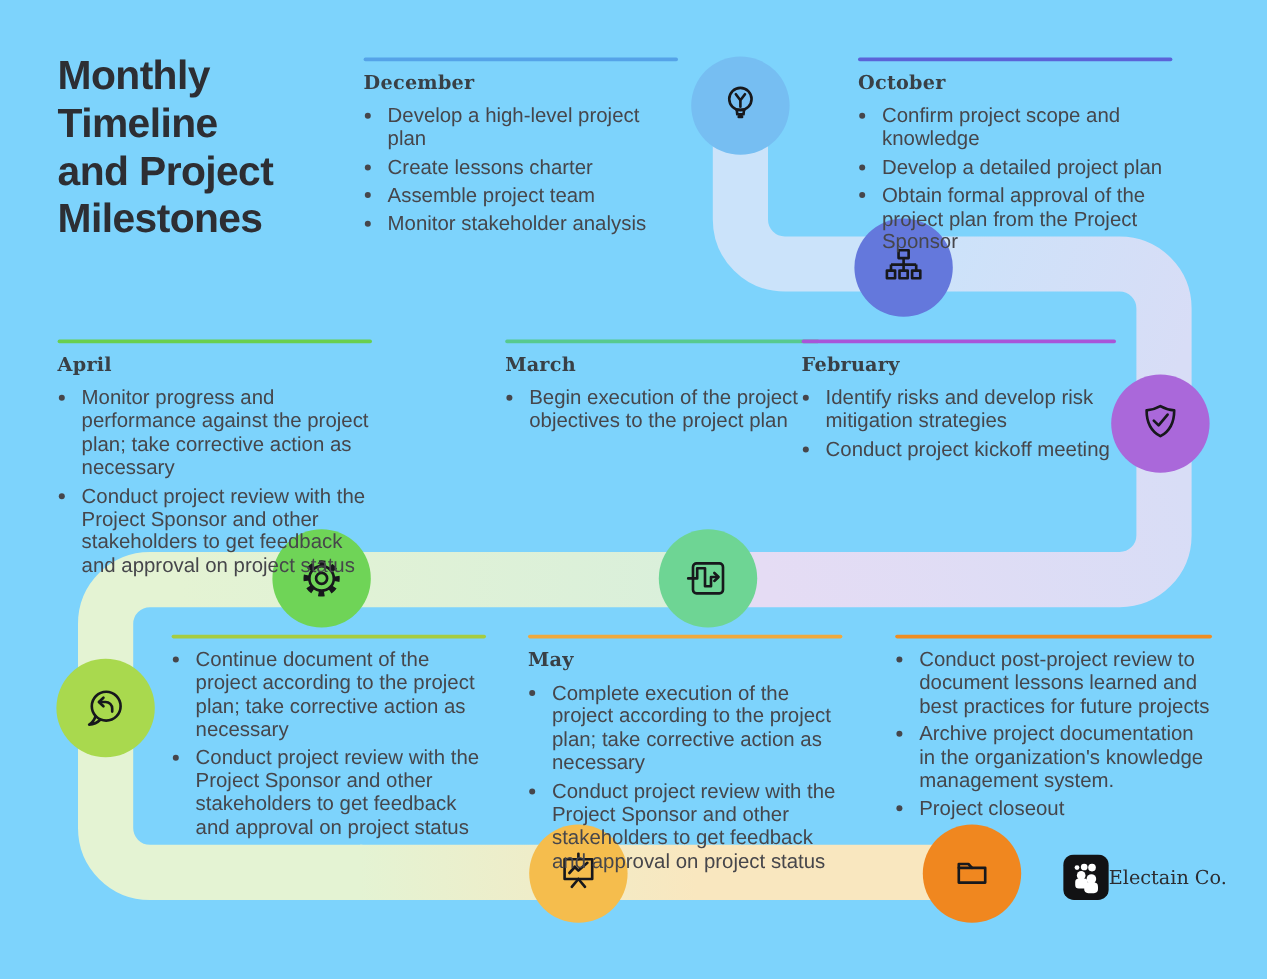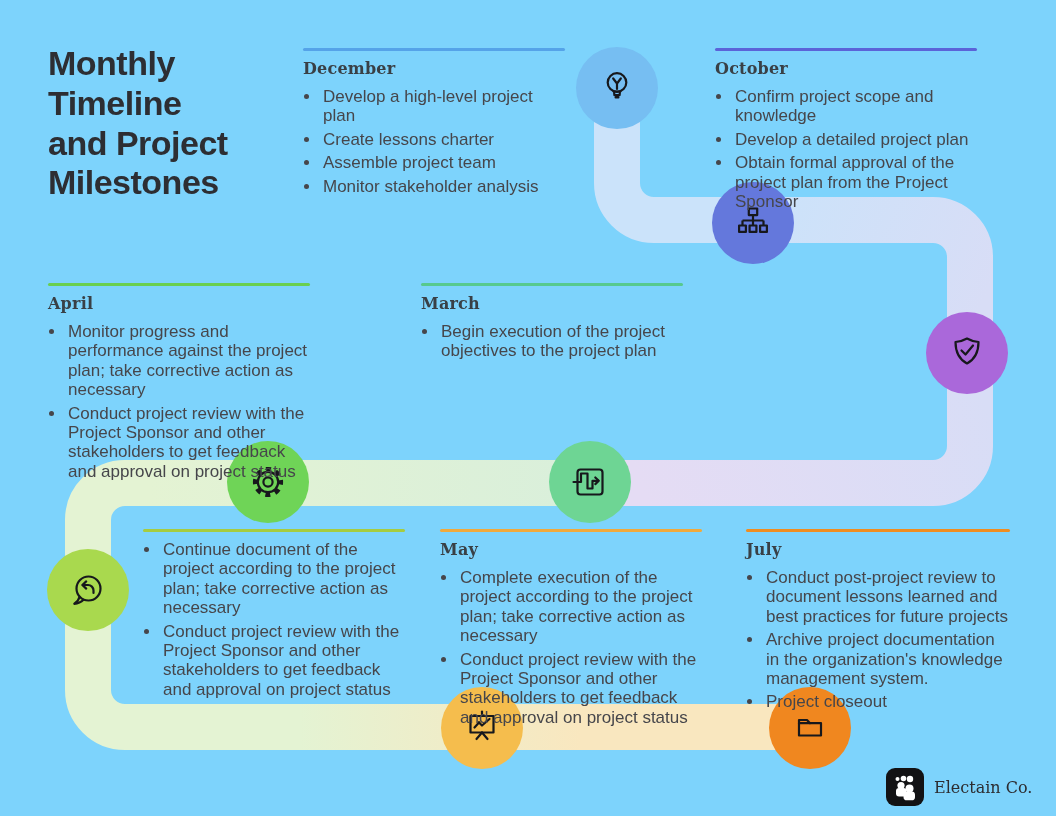--- a/index.html
+++ b/index.html
@@ -31,21 +31,21 @@
   .month li{font-size:17px;line-height:1.14;color:#46464b;margin-bottom:4px;padding-left:2px;}
   #m-december{left:303px;top:48px;}
   #m-january{left:715px;top:48px;}
   #m-april{left:48px;top:283px;}
   #m-march{left:385px;top:283px;margin-left:36px;}
   #m-february{left:668px;top:283px;}
   #m-may{left:143px;top:529px;}
   #m-june{left:440px;top:529px;}
   #m-july{left:746px;top:529px;width:264px;}
   
-  #brand{position:absolute;left:886px;top:768px;display:flex;align-items:center;gap:10px;z-index:3;}
+  #brand{position:absolute;left:886px;top:712px;display:flex;align-items:center;gap:0;z-index:3;}
   #brand .name{font-family:"DejaVu Serif","Liberation Serif",serif;font-size:16px;color:#2c2c30;}
 </style>
 </head>
 <body>
 
 <div id="page">
 
   <svg id="snake" width="1056" height="816" viewBox="0 0 1056 816">
     <defs>
       <linearGradient id="gS2" gradientUnits="userSpaceOnUse" x1="756" y1="220" x2="980" y2="310">
@@ -194,41 +194,48 @@
   </section>
 
   <section class="month" id="m-march">
     <div class="accent" style="background: rgb(87, 201, 142);"></div>
     <h2>March</h2>
     <ul>
         <li>Begin execution of the project objectives to the project plan</li>
       </ul>
   </section>
 
+  <section class="month" id="m-february">
+    <div class="accent" style="background: rgb(168, 85, 216);"></div>
+    <h2>February</h2>
+    <ul>
+        <li>Identify risks and develop risk mitigation strategies</li>
+        <li>Conduct project kickoff meeting</li>
+      </ul>
+  </section>
 
   <section class="month" id="m-may">
     <div class="accent" style="background: rgb(166, 204, 64);"></div>
     <ul>
         <li>Continue document of the project according to the project plan; take corrective action as necessary</li>
         <li>Conduct project review with the Project Sponsor and other stakeholders to get feedback and approval on project status</li>
       </ul>
   </section>
 
   <section class="month" id="m-june">
     <div class="accent" style="background: rgb(240, 169, 60);"></div>
     <h2>May</h2>
     <ul>
         <li>Complete execution of the project according to the project plan; take corrective action as necessary</li>
         <li>Conduct project review with the Project Sponsor and other stakeholders to get feedback and approval on project status</li>
       </ul>
   </section>
 
   <section class="month" id="m-july">
     <div class="accent" style="background: rgb(239, 141, 33);"></div>
-    <h2>July</h2>
     <ul>
         <li>Conduct post-project review to document lessons learned and best practices for future projects</li>
         <li>Archive project documentation in the organization's knowledge management system.</li>
         <li>Project closeout</li>
       </ul>
   </section>
 
   <div id="brand">
     <svg width="38" height="38" viewBox="0 0 38 38">
       <rect x="0" y="0" width="38" height="38" rx="9" fill="#121214"></rect>

